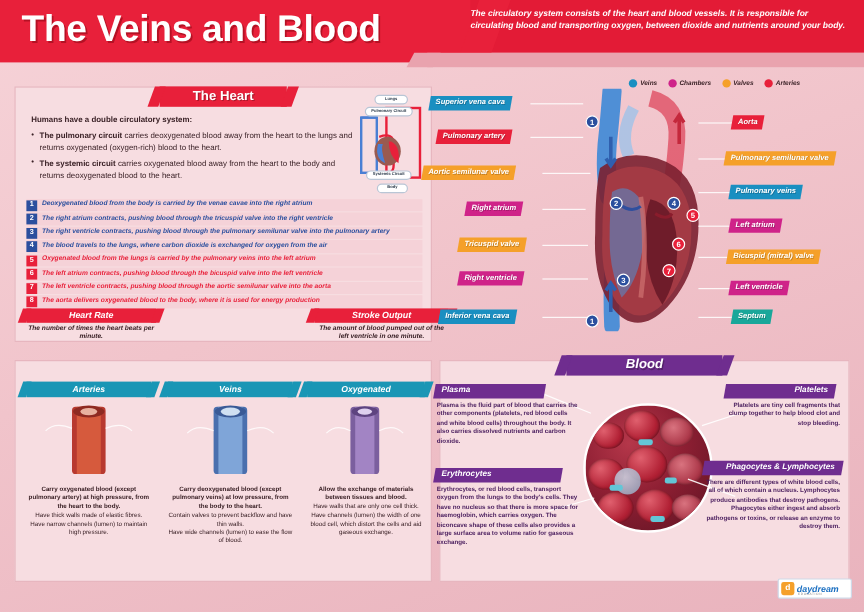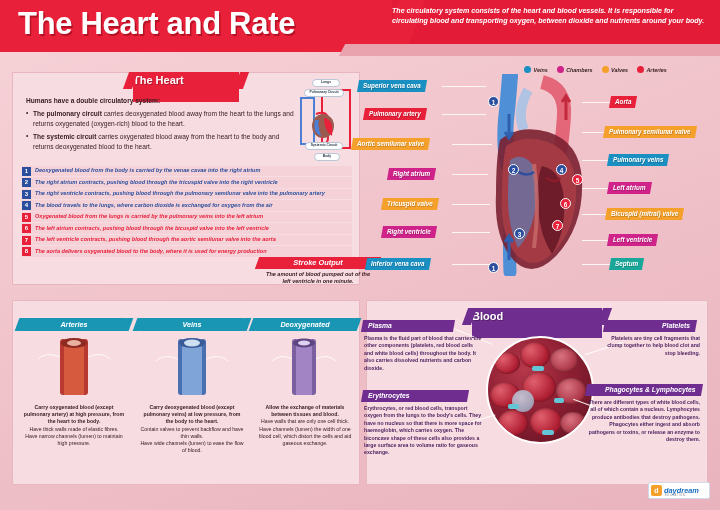--- a/index.html
+++ b/index.html
@@ -48,22 +48,22 @@
   .hdr-band:before{
     content:""; position:absolute; left:-14px; top:0; width:22px; height:12px;
     background:#e9a3ae; transform:skewX(-28deg);
   }
 
   
   .panel{ position:absolute; background:#f7dde1; border:1px solid #e7b6bf; }
 
   
   .ribbon{
-    position:absolute; height:30px; line-height:17px;
-    color:#fff; font-weight:bold; font-size:11px; text-align:left;
+    position:absolute; height:17px; line-height:17px;
+    color:#fff; font-weight:bold; font-size:11px; text-align:center;
     text-shadow:1px 1px 0 rgba(0,0,0,.25);
   }
   .ribbon:before,.ribbon:after{
     content:""; position:absolute; top:0; width:9px; height:17px;
   }
   .ribbon:before{ left:-7px; transform:skewX(-20deg); }
   .ribbon:after{ right:-7px; transform:skewX(-20deg); }
   .rib-red{ background:#e8203a; } .rib-red:before,.rib-red:after{background:#e8203a;}
   .rib-teal{ background:#1a96b5;} .rib-teal:before,.rib-teal:after{background:#1a96b5;}
   .rib-purple{ background:#6f2d8f;} .rib-purple:before,.rib-purple:after{background:#6f2d8f;}
@@ -161,21 +161,21 @@
   .vcap:before,.vcap:after{ content:""; position:absolute; top:0; width:7px;
       height:13px; background:#1a96b5; }
   .vcap:before{ left:-5px; transform:skewX(-20deg);}
   .vcap:after{ right:-5px; transform:skewX(-20deg);}
   .vtube{ height:62px; position:relative; margin:4px auto 3px; }
   .vtext{ font-size:5.2px; color:#3a2126; line-height:1.38; }
   .vtext b{ font-weight:bold; }
 
   
   #blood-panel{ left:366px; top:300px; width:342px; height:185px; }
-  #blood-ribbon{ left:472px; top:308px; width:130px; }
+  #blood-ribbon{ left:472px; top:296px; width:130px;font-style:italic; }
   .bcap{
     position:absolute; height:12px; line-height:12px; background:#6f2d8f;
     color:#fff; font-size:6.8px; font-weight:bold; font-style:italic;
     padding:0 6px; transform:skewX(-10deg);
   }
   .bcap span{ display:inline-block; transform:skewX(10deg); }
   .btext{ position:absolute; font-size:5.2px; color:#4a1e5e; line-height:1.42; font-weight:bold;}
   .cellcircle{
     position:absolute; left:486px; top:336px; width:108px; height:108px;
     border-radius:50%; border:2px solid #fff;
@@ -203,21 +203,21 @@
   .logo-sub{ position:absolute; left:16px; top:11px; font-size:2.7px; color:#888; letter-spacing:.5px;}
 </style>
 </head>
 <body>
 
 <div class="poster">
 
   <div class="header">
     <div class="hdr-dark"></div>
     <div class="hdr-red"></div>
-    <div class="hdr-title">The Heart and Rate</div>
+    <div class="hdr-title">The Veins and Blood</div>
     <div class="hdr-sub">The circulatory system consists of the heart and blood vessels. It is responsible for circulating blood and transporting oxygen, between dioxide and nutrients around your body.</div>
     <div class="hdr-band"></div>
   </div>
 
   <div class="panel" id="heart-panel"></div>
   <div class="ribbon rib-red" id="heart-ribbon">The Heart</div>
 
   <div class="intro">
     <div class="lead">Humans have a double circulatory system:</div>
     <div class="bullet">
@@ -272,20 +272,24 @@
     <div class="step red">
       <div class="num">7</div>
       <div class="txt">The left ventricle contracts, pushing blood through the aortic semilunar valve into the aorta</div>
       </div>
     <div class="step red">
       <div class="num">8</div>
       <div class="txt">The aorta delivers oxygenated blood to the body, where it is used for energy production</div>
       </div>
   </div>
 
+  <div class="defbox" id="def-0">
+    <div class="cap">Heart Rate</div>
+    <div class="body">The number of times the heart beats per minute.</div>
+  </div>
   <div class="defbox" id="def-2">
     <div class="cap">Stroke Output</div>
     <div class="body">The amount of blood pumped out of the left ventricle in one minute.</div>
   </div>
 
   <div id="diagram">
 
     <div class="legend">
       <div class="it">
         <div class="dot" style="background:#1a8fc1"></div>
@@ -403,21 +407,21 @@
       <path d="M66 24 q14 -6 22 2" stroke="#fff" stroke-width="1" fill="none" opacity=".8"></path>
     </svg>
     <div class="vtext">
       <b>Carry deoxygenated blood (except pulmonary veins) at low pressure, from the body to the heart.</b>
       <div>Contain valves to prevent backflow and have thin walls.</div>
       <div>Have wide channels (lumen) to ease the flow of blood.</div>
     </div>
   </div>
 
   <div class="vcol" id="vcol-2">
-    <div class="vcap">Deoxygenated</div>
+    <div class="vcap">Oxygenated</div>
     <svg class="vtube" width="98" height="62" viewBox="0 0 98 62">
       <rect x="36" y="4" width="24" height="56" rx="3" fill="#7b5f9e"></rect>
       <rect x="40" y="4" width="16" height="56" fill="#a284c4"></rect>
       <ellipse cx="48" cy="8" rx="11" ry="4.4" fill="#5e4480"></ellipse>
       <ellipse cx="48" cy="8" rx="6" ry="2.6" fill="#ded0ee"></ellipse>
       <path d="M36 24 q-12 -6 -20 2" stroke="#fff" stroke-width="1" fill="none" opacity=".8"></path>
       <path d="M60 24 q12 -6 20 2" stroke="#fff" stroke-width="1" fill="none" opacity=".8"></path>
     </svg>
     <div class="vtext">
       <b>Allow the exchange of materials between tissues and blood.</b>

